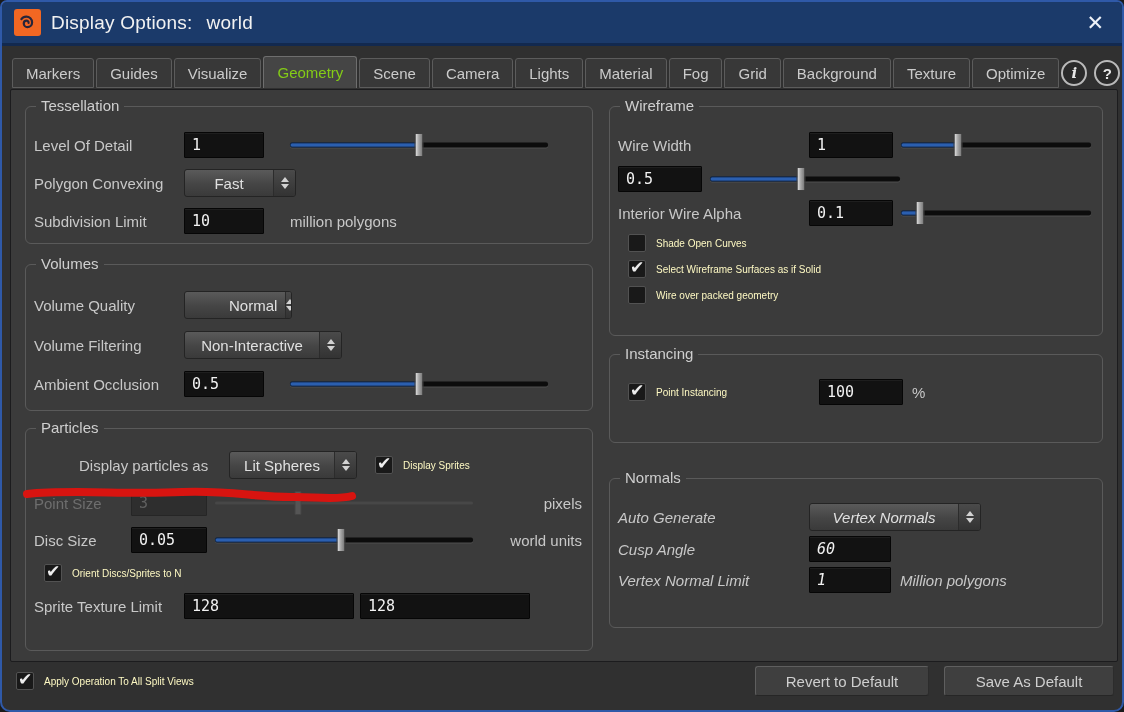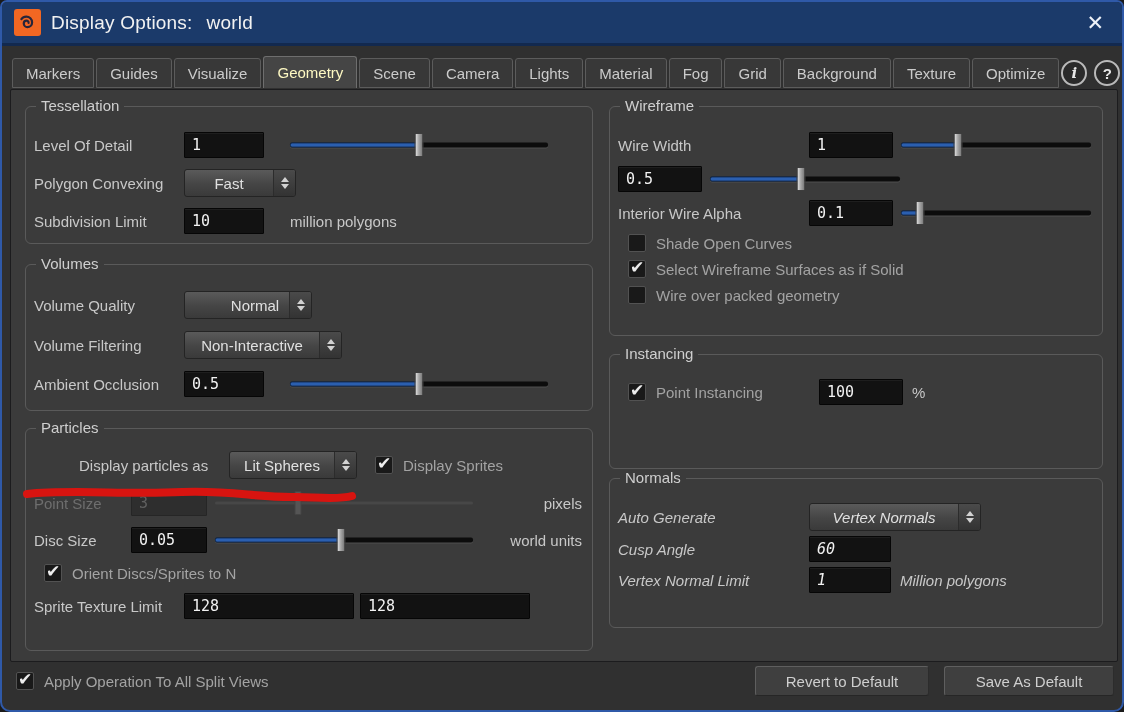--- a/index.html
+++ b/index.html
@@ -19,21 +19,21 @@
   .title { color:#f2f2f2; font-size:19px; letter-spacing:0.2px; }
   .title .tgt { margin-left:14px; }
   .close { margin-left:auto; color:#eef2f8; font-size:21px; line-height:1; cursor:default; padding:2px 6px; }
   
   .tabrow { position:absolute; left:10px; top:54px; right:8px; height:32px; display:flex; align-items:flex-end; }
   .tab {
     height:30px; display:flex; align-items:center; padding:0 13px;
     background:#383838; border:1px solid #5c5c5c; border-radius:3px 3px 0 0;
     color:#cbcbcb; font-size:15px; margin-right:2px; white-space:nowrap;
   }
-  .tab.active { background:#454545; border-color:#6e6e6e; color:#fef9c3; height:32px; border-bottom:none; }
+  .tab.active { background:#454545; border-color:#6e6e6e; color:#84cc16; height:32px; border-bottom:none; }
   .circle-icons { margin-left:auto; display:flex; gap:7px; align-items:center; padding-bottom:2px; }
   .circ {
     width:26px; height:26px; border-radius:50%; border:2px solid #b9b9b9; background:#2a2a2a;
     color:#e8e8e8; display:flex; align-items:center; justify-content:center; font-size:15px; font-weight:bold;
   }
   .circ.italic { font-family:"DejaVu Serif", serif; font-style:italic; }
   
   .panel {
     position:absolute; left:8px; top:87px; width:1108px; height:573px;
     background:#3b3b3b; border:1px solid #1c1c1e; border-radius:2px;
@@ -73,21 +73,21 @@
              background:#2b5fb0; border:1px solid #16335e; border-radius:2px; }
   .sl-handle { position:absolute; top:1px; width:9px; height:24px; transform:translateX(-50%);
                background:linear-gradient(90deg,#e2e2e2,#a8a8a8 45%,#777);
                border:1px solid #3d3d3d; border-radius:1px; }
   .cb {
     width:18px; height:18px; background:#191919; border:1px solid #525252; border-radius:2px;
     display:flex; align-items:center; justify-content:center; flex:none;
   }
   .cb .tick { display:none; color:#ececec; font-size:17px; line-height:1; margin-top:-3px; }
   .cb.checked .tick { display:block; }
-  .cb-lbl { color:#a3a3a3; font-size:15px; margin-left:10px; }
+  .cb-lbl { color:#fef9c3; font-size:10px; margin-left:10px; }
   
   .disabled .lbl, .disabled .unit { color:#6e6e6e; }
   .disabled .field { background:#2e2e2e; border-color:#262626; color:#606060; box-shadow:none; }
   .disabled .sl-track { background:#474747; height:3px; box-shadow:none; }
   .disabled .sl-handle { background:#555; border-color:#444; width:7px; }
   
   .footer { position:absolute; left:0; bottom:0; right:0; height:52px; display:flex; align-items:center; padding:0 8px 6px 14px; }
   .btn {
     height:30px; background:#3f3f3f; color:#cfcfcf; font-size:15px;
     border:1px solid #5f5f5f; border-bottom-color:#262626; border-right-color:#2c2c2c;
@@ -160,21 +160,21 @@
           <span class="unit" style="margin-left:26px;">million polygons</span>
         </div>
       </div>
     </div>
 
     <div class="group" style="left:14px; top:174px; width:568px; height:147px;">
       <div class="group-title">Volumes</div>
       <div class="rows" style="padding-top:26px; gap:12px;">
         <div class="row">
           <span class="lbl" style="width:150px;">Volume Quality</span>
-          <div class="dd" style="width:128px;padding-left:36px;">
+          <div class="dd" style="width:108px;padding-left:36px;">
             <span class="dd-val">Normal</span>
             <span class="dd-arrows">
                 <i class="up"></i>
                 <i class="dn"></i>
               </span>
           </div>
         </div>
         <div class="row">
           <span class="lbl" style="width:150px;">Volume Filtering</span>
           <div class="dd" style="width:158px;">
@@ -286,21 +286,21 @@
             </span>
           <span class="cb-lbl">Select Wireframe Surfaces as if Solid</span>
         </div>
         <div class="row" style="padding-left:10px;">
           <span class="cb"></span>
           <span class="cb-lbl">Wire over packed geometry</span>
         </div>
       </div>
     </div>
 
-    <div class="group" style="left:598px; top:264px; width:494px; height:115px;">
+    <div class="group" style="left:598px; top:264px; width:494px; height:89px;">
       <div class="group-title">Instancing</div>
       <div class="rows" style="padding-top:24px; gap:10px;">
         <div class="row" style="padding-left:10px;">
           <span class="cb checked">
               <span class="tick">✔</span>
             </span>
           <span class="cb-lbl" style="width:163px;">Point Instancing</span>
           <div class="field" style="width:84px;">100</div>
           <span class="unit" style="margin-left:9px;">%</span>
         </div>

